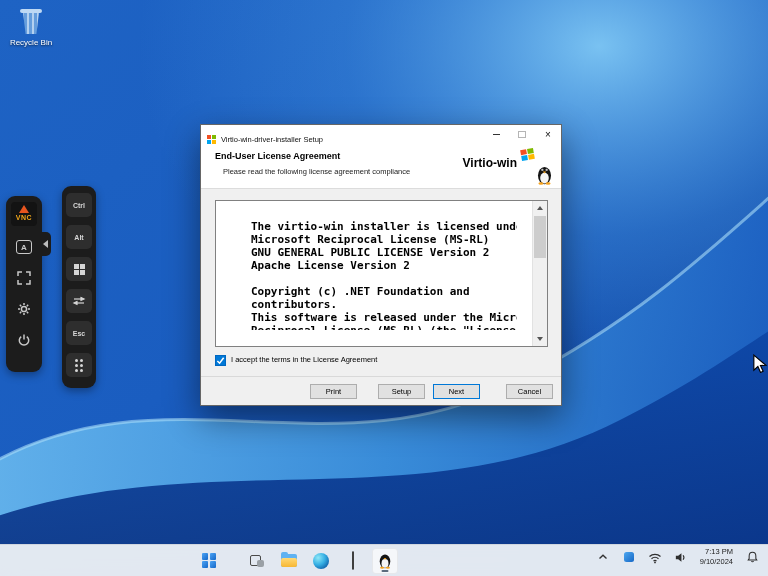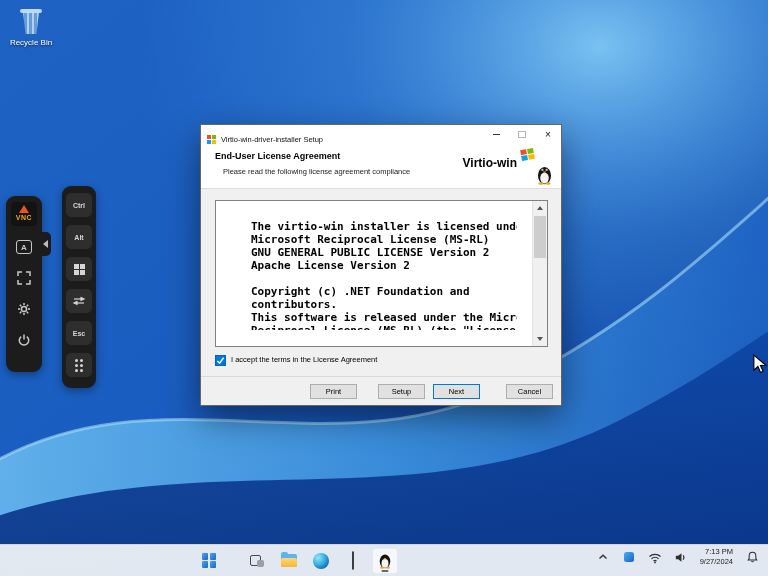--- a/index.html
+++ b/index.html
@@ -368,21 +368,21 @@
         </svg>
       </div>
       <div class="tray-btn">
         <svg width="13" height="13" viewBox="0 0 14 14" fill="none" stroke="#2f2f2f" stroke-width="1.2">
           <path d="M2 5 H4.5 L8 2.5 V11.5 L4.5 9 H2 Z" fill="#2f2f2f" stroke="none"></path>
           <path d="M9.8 4.6 A4 4 0 0 1 9.8 9.4"></path>
         </svg>
       </div>
       <div class="clock">
         <div>7:13 PM</div>
-        <div>9/27/2024</div>
+        <div>9/10/2024</div>
       </div>
       <div class="tray-btn">
         <svg width="13" height="14" viewBox="0 0 14 14" fill="none" stroke="#2b2b2b" stroke-width="1.1">
           <path d="M7 2 C4.6 2 3.4 3.8 3.4 6 V8.6 L2.4 10.2 H11.6 L10.6 8.6 V6 C10.6 3.8 9.4 2 7 2 Z"></path>
           <path d="M5.8 11.6 A1.5 1.5 0 0 0 8.2 11.6"></path>
         </svg>
       </div>
     </div>
   </div>
 

